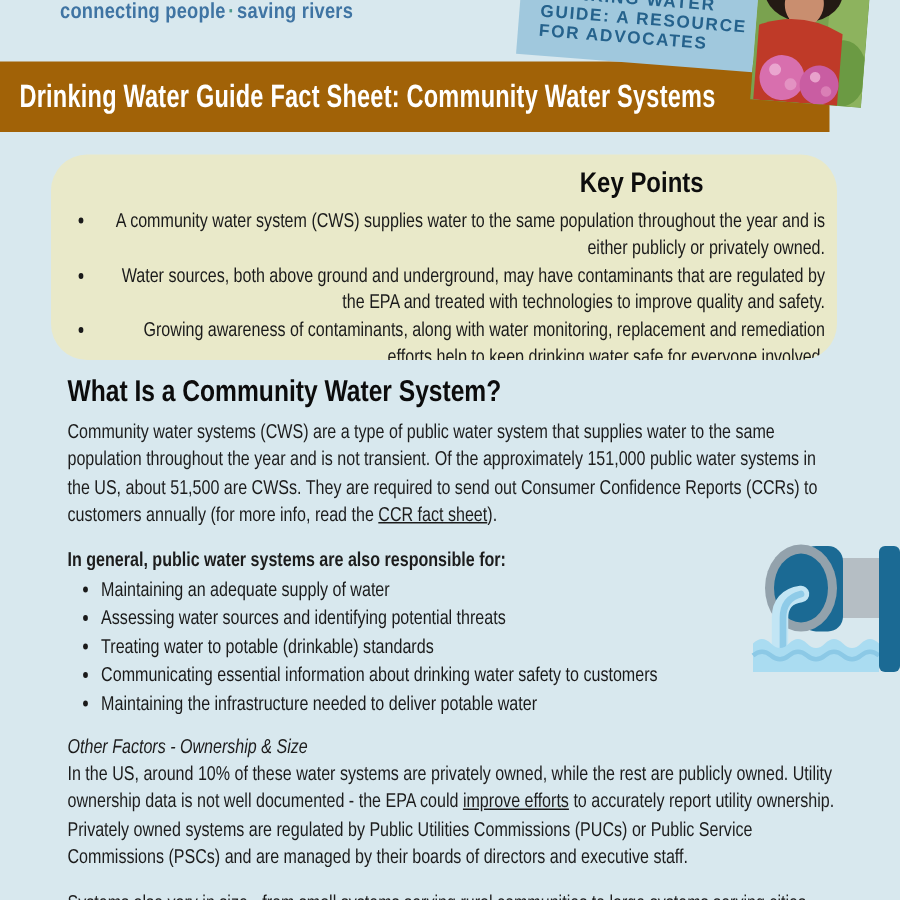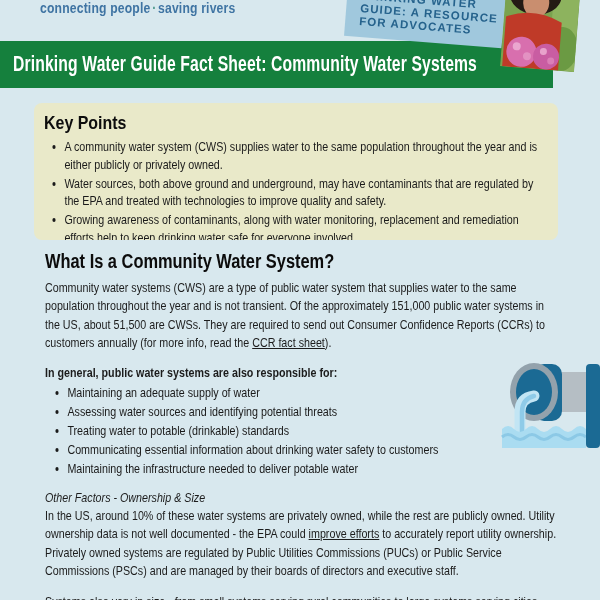--- a/index.html
+++ b/index.html
@@ -16,21 +16,21 @@
     position:absolute; top:0; left:40px;
     font-size:14.5px; font-weight:bold; color:#3f74a3;
     letter-spacing:.2px; white-space:nowrap;
     transform:scaleX(.84); transform-origin:left top;
   }
   .tagline .sep { color:#4f9a8e; padding:0 2px; }
   
   .banner {
     position:absolute; top:41px; left:0;
     width:553px; height:47px;
-    background:#15803d; z-index:1;
+    background:#a16207; z-index:1;
     display:flex; align-items:center; padding-left:13px;
   }
   .banner-title {
     color:#ffffff; font-weight:bold; font-size:21.5px;
     white-space:nowrap; letter-spacing:.2px;
     transform:scaleX(.73); transform-origin:left center;
   }
   
   .badge-wrap {
     position:absolute; left:350px; top:-40px;
@@ -46,22 +46,22 @@
   }
   .photo {
     width:74px; height:92px; margin-top:2px;
     overflow:hidden; position:relative; background:#6f9c49;
   }
   .photo svg { display:block; }
   
   .keybox {
     position:absolute; left:34px; top:103px;
     width:524px; height:137px;
-    background:#e9e9c9; border-radius:8px;
-    padding:9px 8px; overflow:hidden;
+    background:#e9e9c9; border-radius:24px;
+    padding:9px 8px; overflow:hidden;text-align:right;
   }
   .keybox h2 {
     font-size:19px; color:#0d0d0d; margin:0 0 4px 2px;
     transform:scaleX(.84); transform-origin:left top; white-space:nowrap;
   }
   .ul-scaled {
     list-style:disc outside;
     transform:scaleX(.8); transform-origin:left top;
     width:125%;
     font-size:13.4px; line-height:17.8px; color:#1a1a1a;

